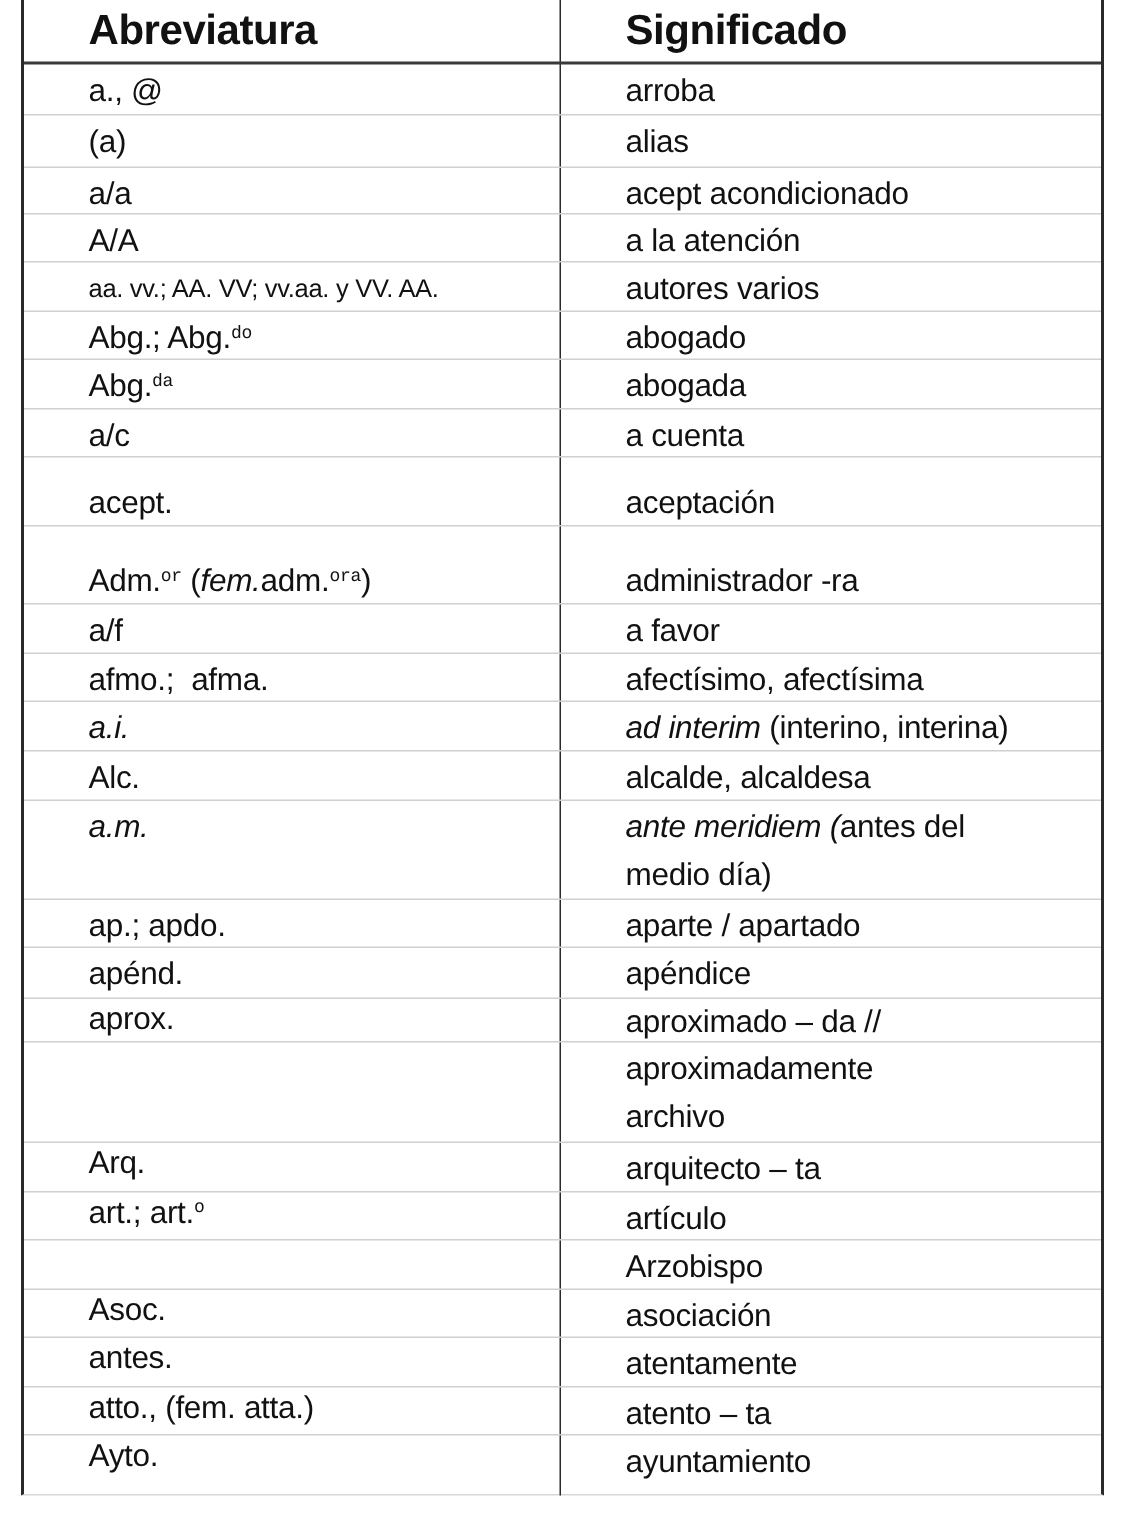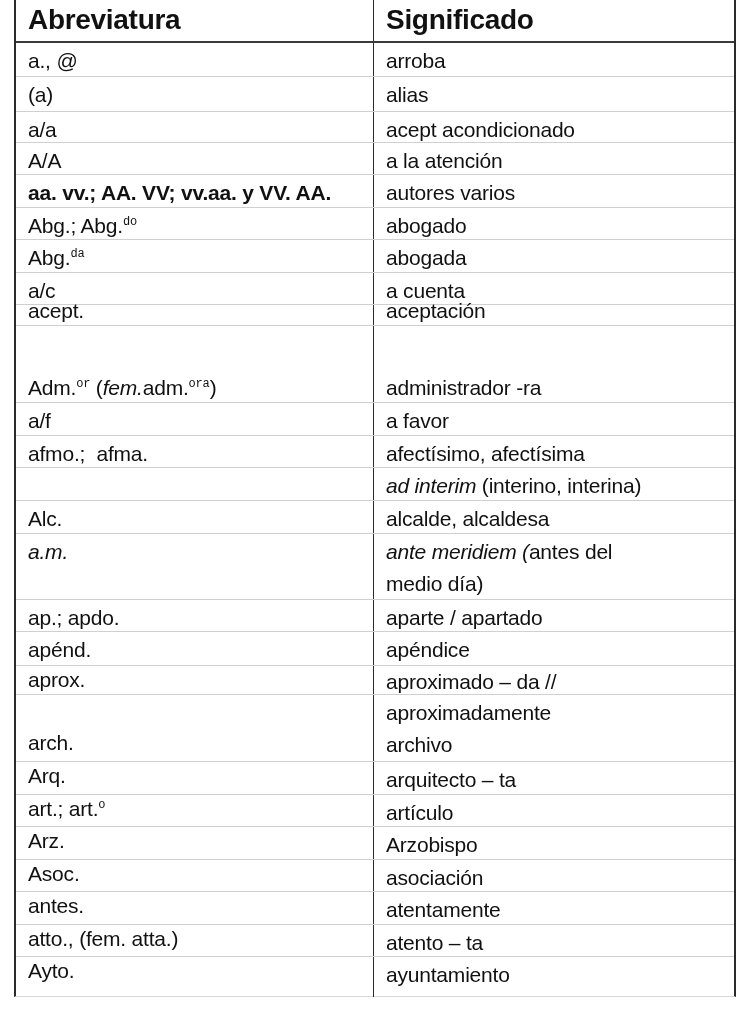--- a/index.html
+++ b/index.html
@@ -5,26 +5,26 @@
   html, body { margin: 0; padding: 0; background: #ffffff; }
   body { width: 748px; height: 1024px; position: relative; overflow: hidden;
          font-family: "Liberation Sans", "DejaVu Sans", sans-serif; color: #111; }
   .table { position: absolute; left: 14px; top: 0; width: 722px; height: 997px;
            border-left: 2px solid #2a2a2a; border-right: 2px solid #2a2a2a;
            border-bottom: 1px solid #d8d8d8; box-sizing: border-box; }
   .divider { position: absolute; left: 357px; top: 0; width: 1px; height: 997px; background: #2a2a2a; }
   .row { position: absolute; left: 0; right: 0; box-sizing: border-box;
          border-bottom: 1px solid #d0d0d0; }
   .row.header { border-bottom: 2px solid #3a3a3a; }
-  .cell { position: absolute; top: 0; box-sizing: border-box; white-space: nowrap; }
+  .cell { position: absolute; top: 0; box-sizing: border-box; white-space: nowrap; margin-left: 31px; }
   .c1 { left: 12px; width: 340px; }
   .c2 { left: 370px; width: 350px; }
   .header .cell { font-weight: bold; font-size: 28px; top: 4px; letter-spacing: -0.3px; }
   .body-text { font-size: 21px; line-height: 32px; top: 2px; letter-spacing: -0.2px; }
-  .small { font-size: 21px; font-weight: bold; }
+  .small { font-size: 17px; }
   .bottom-cell { top: auto; bottom: 2px; }
   sup { font-size: 12px; vertical-align: top; position: relative; top: -4px; font-family: Liberation Mono, monospace; }
   .lines span { display: block; }
 </style>
 </head>
 <body>
 
 <div class="table">
   <div class="divider"></div>
 
@@ -58,37 +58,38 @@
     <span class="cell c2 body-text">abogado</span>
   </div>
   <div class="row" style="top:240px;height:33px">
     <span class="cell c1 body-text"><span>Abg.</span><sup>da</sup></span>
     <span class="cell c2 body-text">abogada</span>
   </div>
   <div class="row" style="top:273px;height:32px">
     <span class="cell c1 body-text">a/c</span>
     <span class="cell c2 body-text">a cuenta</span>
   </div>
-  <div class="row" style="top:293px;height:33px">
+  <div class="row" style="top:318px;height:33px">
     <span class="cell c1 body-text">acept.</span>
     <span class="cell c2 body-text">aceptación</span>
   </div>
   <div class="row" style="top:370px;height:33px">
     <span class="cell c1 body-text"><span>Adm.</span><sup>or</sup> (<em>fem.</em><span>adm.</span><sup>ora</sup>)</span>
     <span class="cell c2 body-text">administrador -ra</span>
   </div>
   <div class="row" style="top:403px;height:33px">
     <span class="cell c1 body-text">a/f</span>
     <span class="cell c2 body-text">a favor</span>
   </div>
   <div class="row" style="top:436px;height:32px">
     <span class="cell c1 body-text" style="white-space:pre">afmo.;  afma.</span>
     <span class="cell c2 body-text">afectísimo, afectísima</span>
   </div>
   <div class="row" style="top:468px;height:33px">
+    <em class="cell c1 body-text">a.i.</em>
     <span class="cell c2 body-text"><em>ad interim</em><span style="white-space:pre"> (interino, interina)</span></span>
   </div>
   <div class="row" style="top:501px;height:33px">
     <span class="cell c1 body-text">Alc.</span>
     <span class="cell c2 body-text">alcalde, alcaldesa</span>
   </div>
   <div class="row" style="top:600px;height:32px">
     <span class="cell c1 body-text">ap.; apdo.</span>
     <span class="cell c2 body-text">aparte / apartado</span>
   </div>
@@ -101,36 +102,34 @@
   </div>
   <div class="row" style="top:632px;height:34px">
     <span class="cell c1 body-text">apénd.</span>
     <span class="cell c2 body-text">apéndice</span>
   </div>
   <div class="row" style="top:666px;height:29px">
     <span class="cell c1 body-text" style="top:-2px">aprox.</span>
     <span class="cell c2 body-text" style="top:0px">aproximado – da //</span>
   </div>
   <div class="row" style="top:695px;height:67px">
-    <span class="cell c1 body-text bottom-cell">arch.</span>
     <span class="cell c2 body-text lines">
       <span>aproximadamente</span>
       <span>archivo</span>
     </span>
   </div>
   <div class="row" style="top:762px;height:33px">
     <span class="cell c1 body-text" style="top:-2px">Arq.</span>
     <span class="cell c2 body-text">arquitecto – ta</span>
   </div>
   <div class="row" style="top:795px;height:32px">
     <span class="cell c1 body-text" style="top:-2px"><span>art.; art.</span><sup>o</sup></span>
     <span class="cell c2 body-text">artículo</span>
   </div>
   <div class="row" style="top:827px;height:33px">
-    <span class="cell c1 body-text" style="top:-2px">Arz.</span>
     <span class="cell c2 body-text">Arzobispo</span>
   </div>
   <div class="row" style="top:860px;height:32px">
     <span class="cell c1 body-text" style="top:-2px">Asoc.</span>
     <span class="cell c2 body-text">asociación</span>
   </div>
   <div class="row" style="top:892px;height:33px">
     <span class="cell c1 body-text" style="top:-2px">antes.</span>
     <span class="cell c2 body-text">atentamente</span>
   </div>

